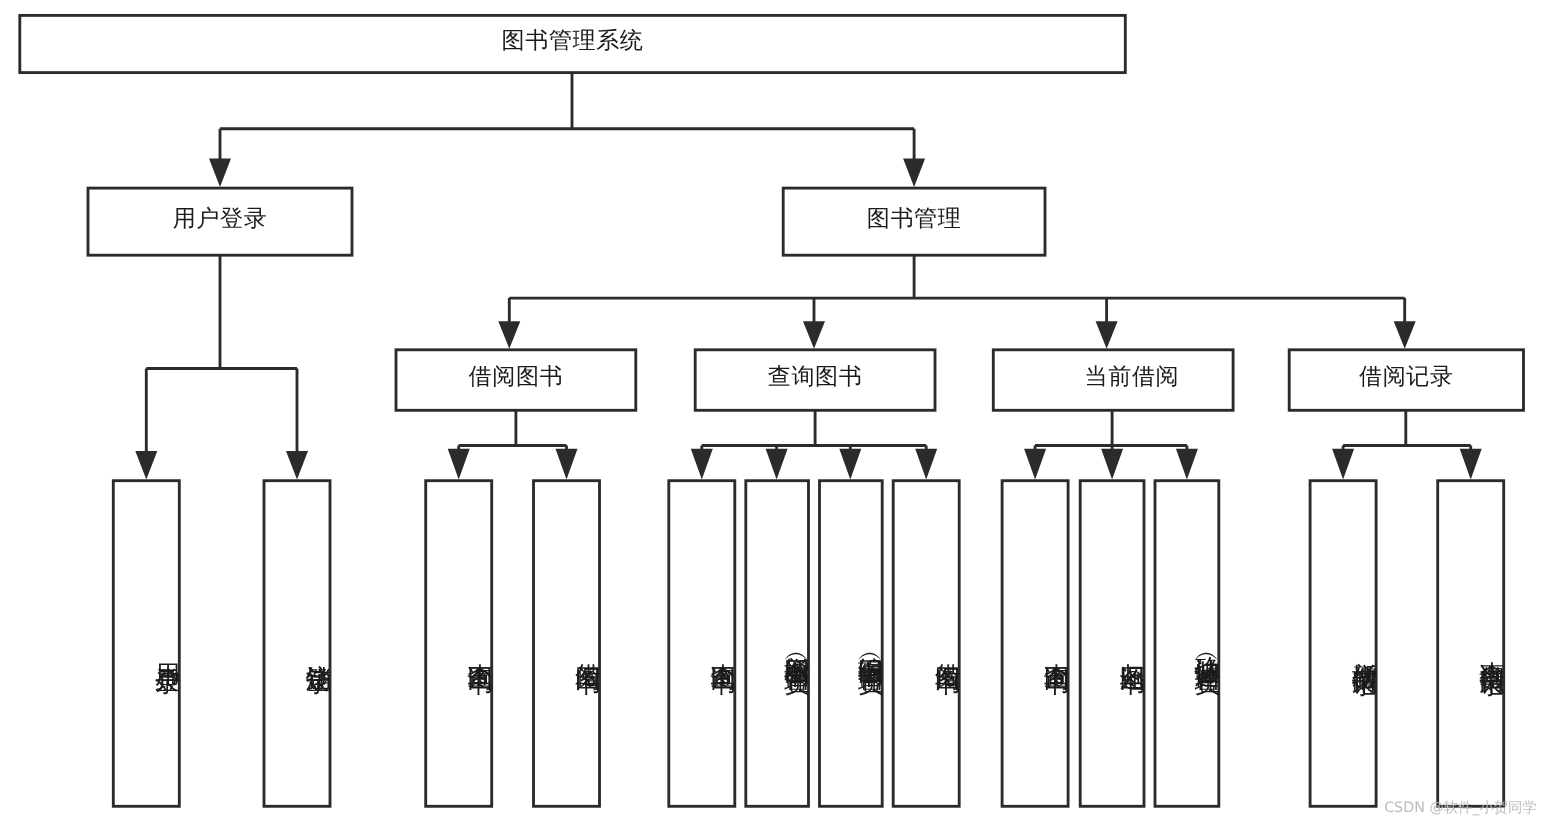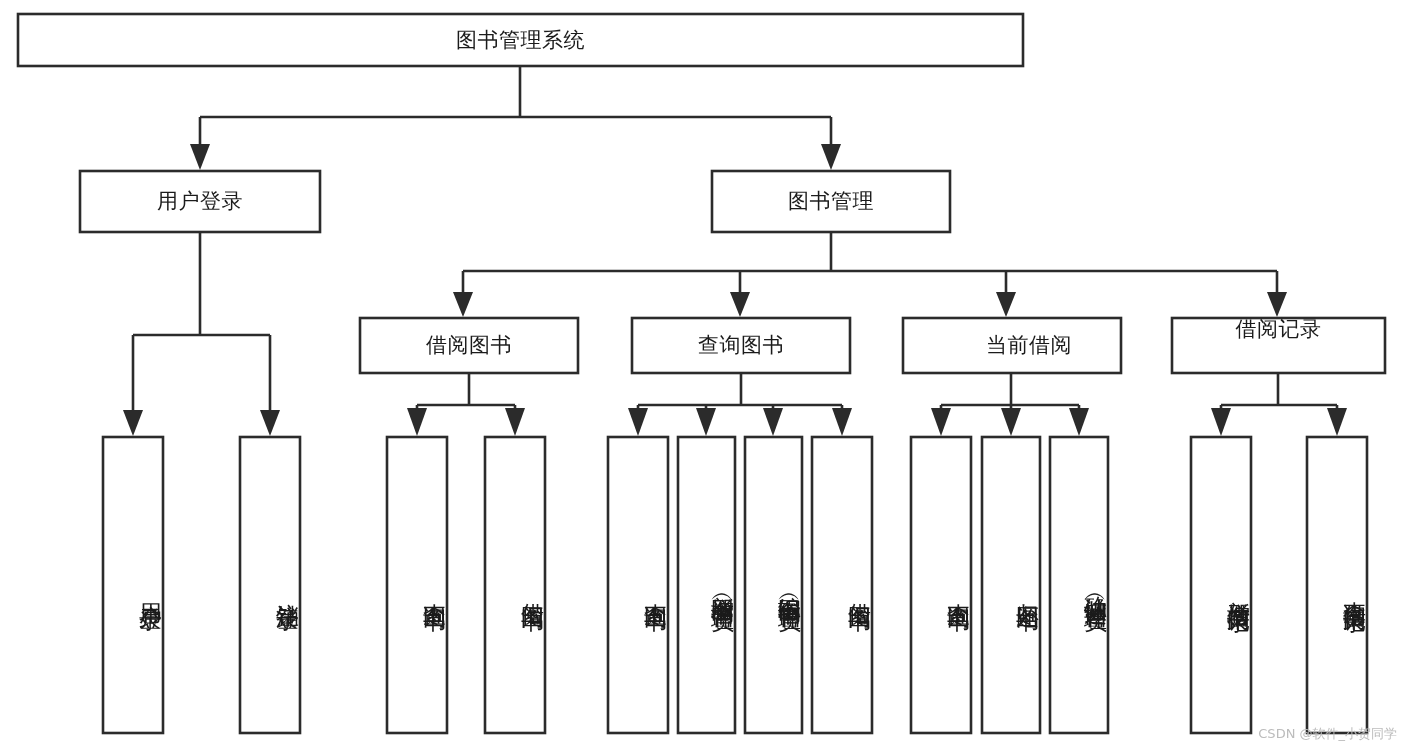--- a/index.html
+++ b/index.html
@@ -41,21 +41,21 @@
   .arrow-head {
     fill: #2b2b2b;
     stroke: none;
   }
   .node-label {
     position: absolute;
     display: flex;
     align-items: center;
     justify-content: center;
     color: #1b1b1b;
-    font-family: Liberation Serif, serif;
+    font-family: Liberation Mono, monospace;
     letter-spacing: 0.5px;
     pointer-events: none;
     text-align: center;
     box-sizing: border-box;
   }
   .node-label.horizontal {
     font-size: 21px;
     line-height: 1.15;
   }
   .node-label.vertical {
@@ -149,21 +149,21 @@
   </svg>
 
   <div class="node-label horizontal" style="left:18px; top:14px; width:1005px; height:52px;">图书管理系统</div>
 
   <div class="node-label horizontal" style="left:80px; top:171px; width:240px; height:61px;">用户登录</div>
   <div class="node-label horizontal" style="left:712px; top:171px; width:238px; height:61px;">图书管理</div>
 
   <div class="node-label horizontal" style="left:360px; top:318px; width:218px; height:55px;">借阅图书</div>
   <div class="node-label horizontal" style="left:632px; top:318px; width:218px; height:55px;">查询图书</div>
   <div class="node-label horizontal" style="left:903px; top:318px; width:252px; height:55px;">当前借阅</div>
-  <div class="node-label horizontal" style="left:1172px; top:302px; width:213px; height:55px;">借阅记录</div>
+  <div class="node-label horizontal" style="left:1172px; top:318px; width:213px; height:55px;">借阅记录</div>
 
   <div class="node-label vertical" style="left:103px; top:437px; width:60px; height:296px;">用户登录</div>
   <div class="node-label vertical" style="left:240px; top:437px; width:60px; height:296px;">注销登录</div>
 
   <div class="node-label vertical" style="left:387px; top:437px; width:60px; height:296px;">查询图书</div>
   <div class="node-label vertical" style="left:485px; top:437px; width:60px; height:296px;">借阅图书</div>
 
   <div class="node-label vertical" style="left:608px; top:437px; width:60px; height:296px;">查询图书</div>
   <div class="node-label vertical" style="left:678px; top:437px; width:57px; height:296px; padding-top:4px;">新增图书（管理员）</div>
   <div class="node-label vertical" style="left:745px; top:437px; width:57px; height:296px; padding-top:4px;">编辑图书（管理员）</div>

